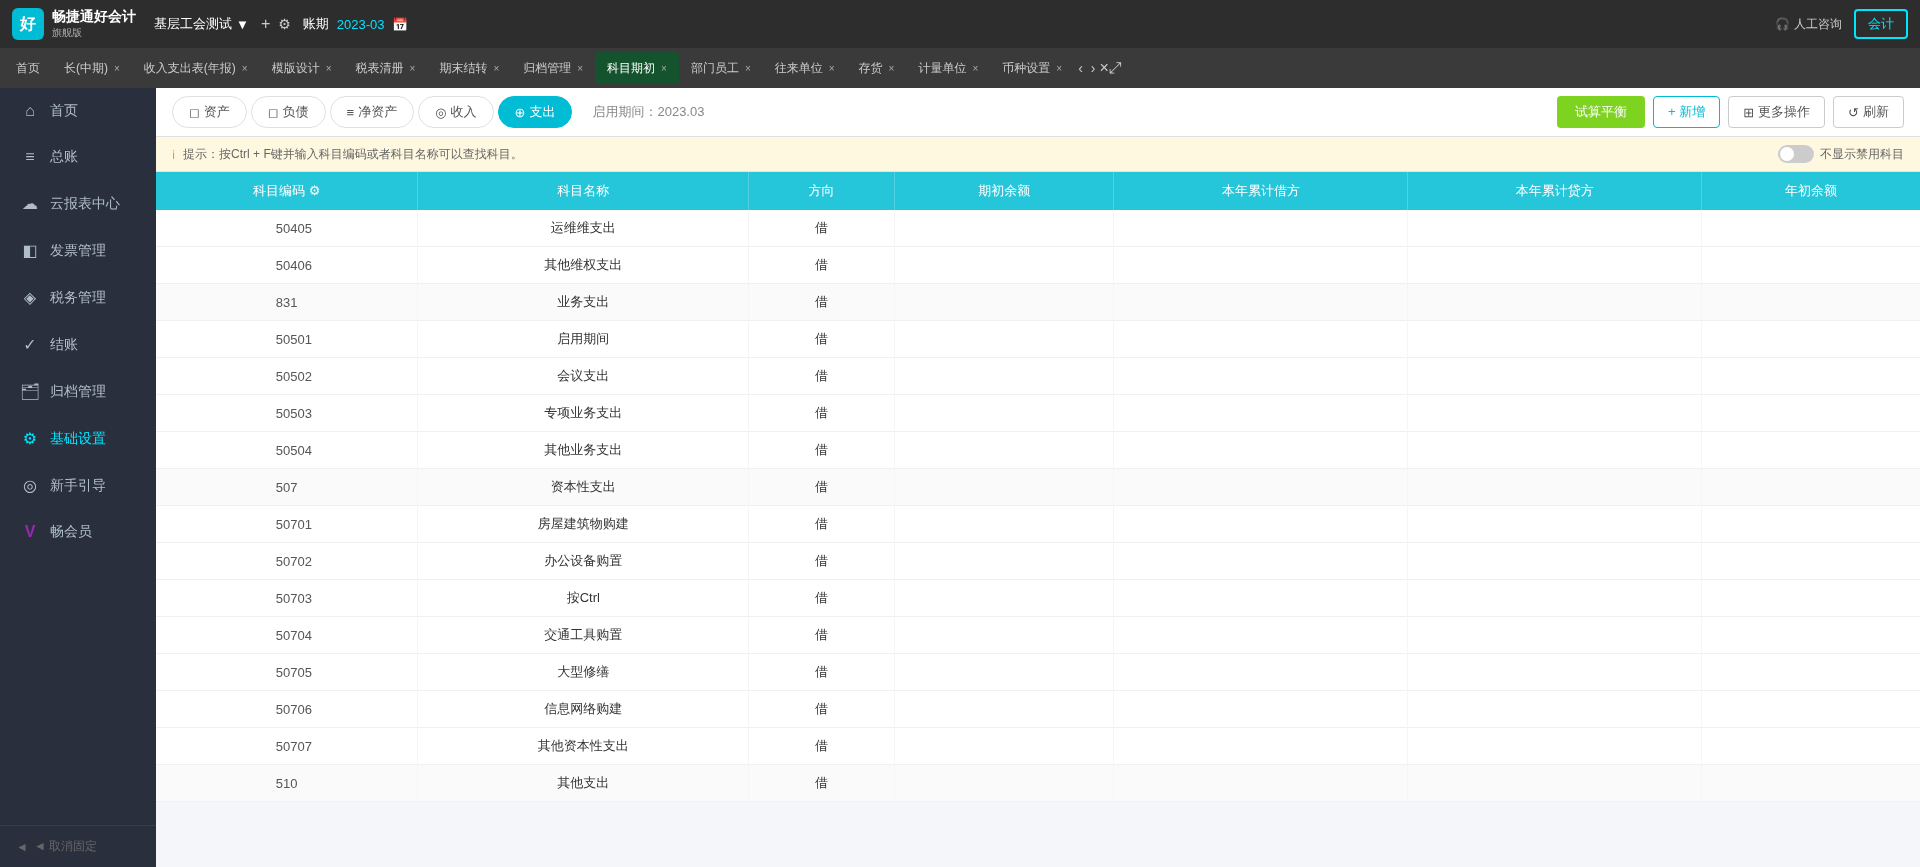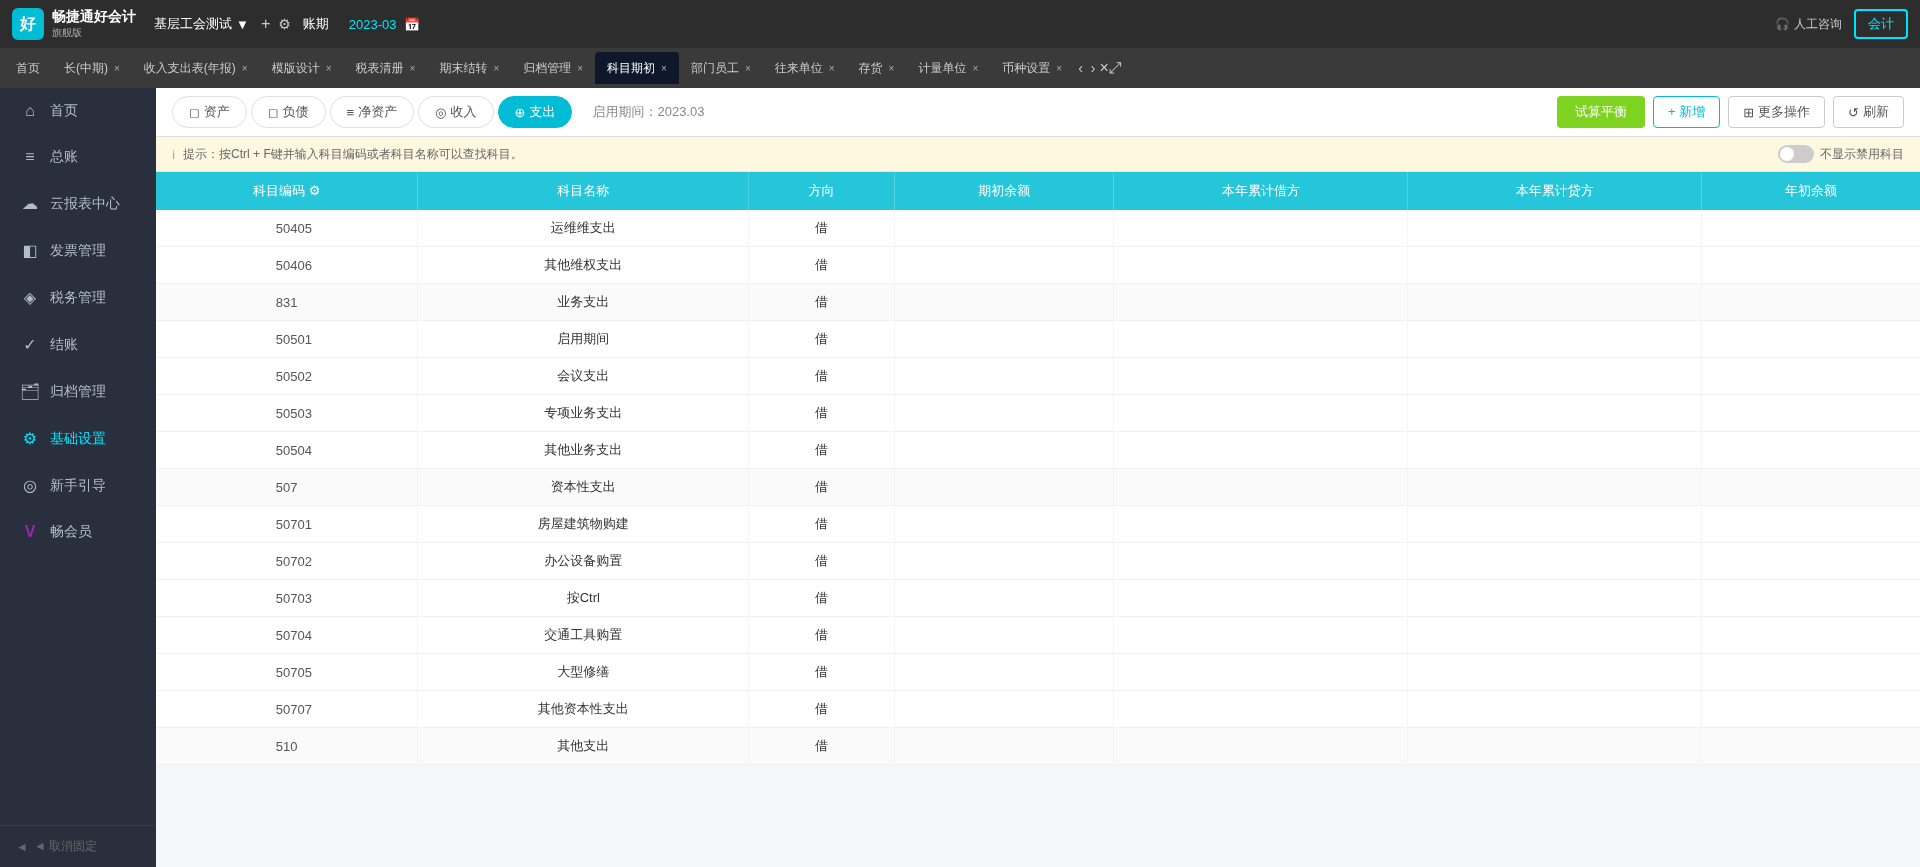--- a/index.html
+++ b/index.html
@@ -75,21 +75,21 @@
       padding: 0 12px;
       height: 32px;
       border-radius: 4px 4px 0 0;
       color: #ccc;
       font-size: 12px;
       cursor: pointer;
       white-space: nowrap;
       position: relative;
     }
     .tab.active {
-      background: #0f172a;
+      background: #14532d;
       color: white;
     }
     .tab .close-btn { color: #aaa; font-size: 10px; margin-left: 2px; }
     .tab-nav-btn {
       background: none; border: none; color: #ccc; font-size: 14px;
       cursor: pointer; padding: 0 4px;
     }
     .tab-close-all { background: none; border: none; color: #ccc; font-size: 16px; cursor: pointer; }
     .tab-expand { background: none; border: none; color: #ccc; font-size: 16px; cursor: pointer; }
 
@@ -301,21 +301,21 @@
   <div class="company-selector">
     <span>基层工会测试</span>
     <span>▼</span>
   </div>
   <div class="top-actions">
     <span style="cursor:pointer;color:#ccc;font-size:16px;">+</span>
     <span style="cursor:pointer;color:#ccc;font-size:14px;">⚙</span>
   </div>
   <div class="period-display">
     <span>账期</span>
-    <span style="color:#00e5ff;margin-left:16px;">2023-03</span>
+    <span style="color:#00e5ff;margin-left:4px;">2023-03</span>
     <span style="color:#00bcd4;margin-left:4px;cursor:pointer;">📅</span>
   </div>
   <div class="top-right">
     <div class="ai-service">
       <span>🎧</span>
       <span>人工咨询</span>
     </div>
     <button class="kuaiji-btn">会计</button>
   </div>
 </div>
@@ -599,20 +599,29 @@
             <tr>
     <td class="td-code">&nbsp;&nbsp;&nbsp;&nbsp;50705</td>
     <td class="td-name">大型修缮</td>
     <td class="td-dir">借</td>
     <td class="td-num"></td>
     <td class="td-num"></td>
     <td class="td-num"></td>
     <td class="td-num"></td>
   </tr>
             <tr>
+    <td class="td-code">&nbsp;&nbsp;&nbsp;&nbsp;50706</td>
+    <td class="td-name">信息网络购建</td>
+    <td class="td-dir">借</td>
+    <td class="td-num"></td>
+    <td class="td-num"></td>
+    <td class="td-num"></td>
+    <td class="td-num"></td>
+  </tr>
+            <tr>
     <td class="td-code">&nbsp;&nbsp;&nbsp;&nbsp;50707</td>
     <td class="td-name">其他资本性支出</td>
     <td class="td-dir">借</td>
     <td class="td-num"></td>
     <td class="td-num"></td>
     <td class="td-num"></td>
     <td class="td-num"></td>
   </tr>
             <tr class="row-parent">
     <td class="td-code">510</td>

